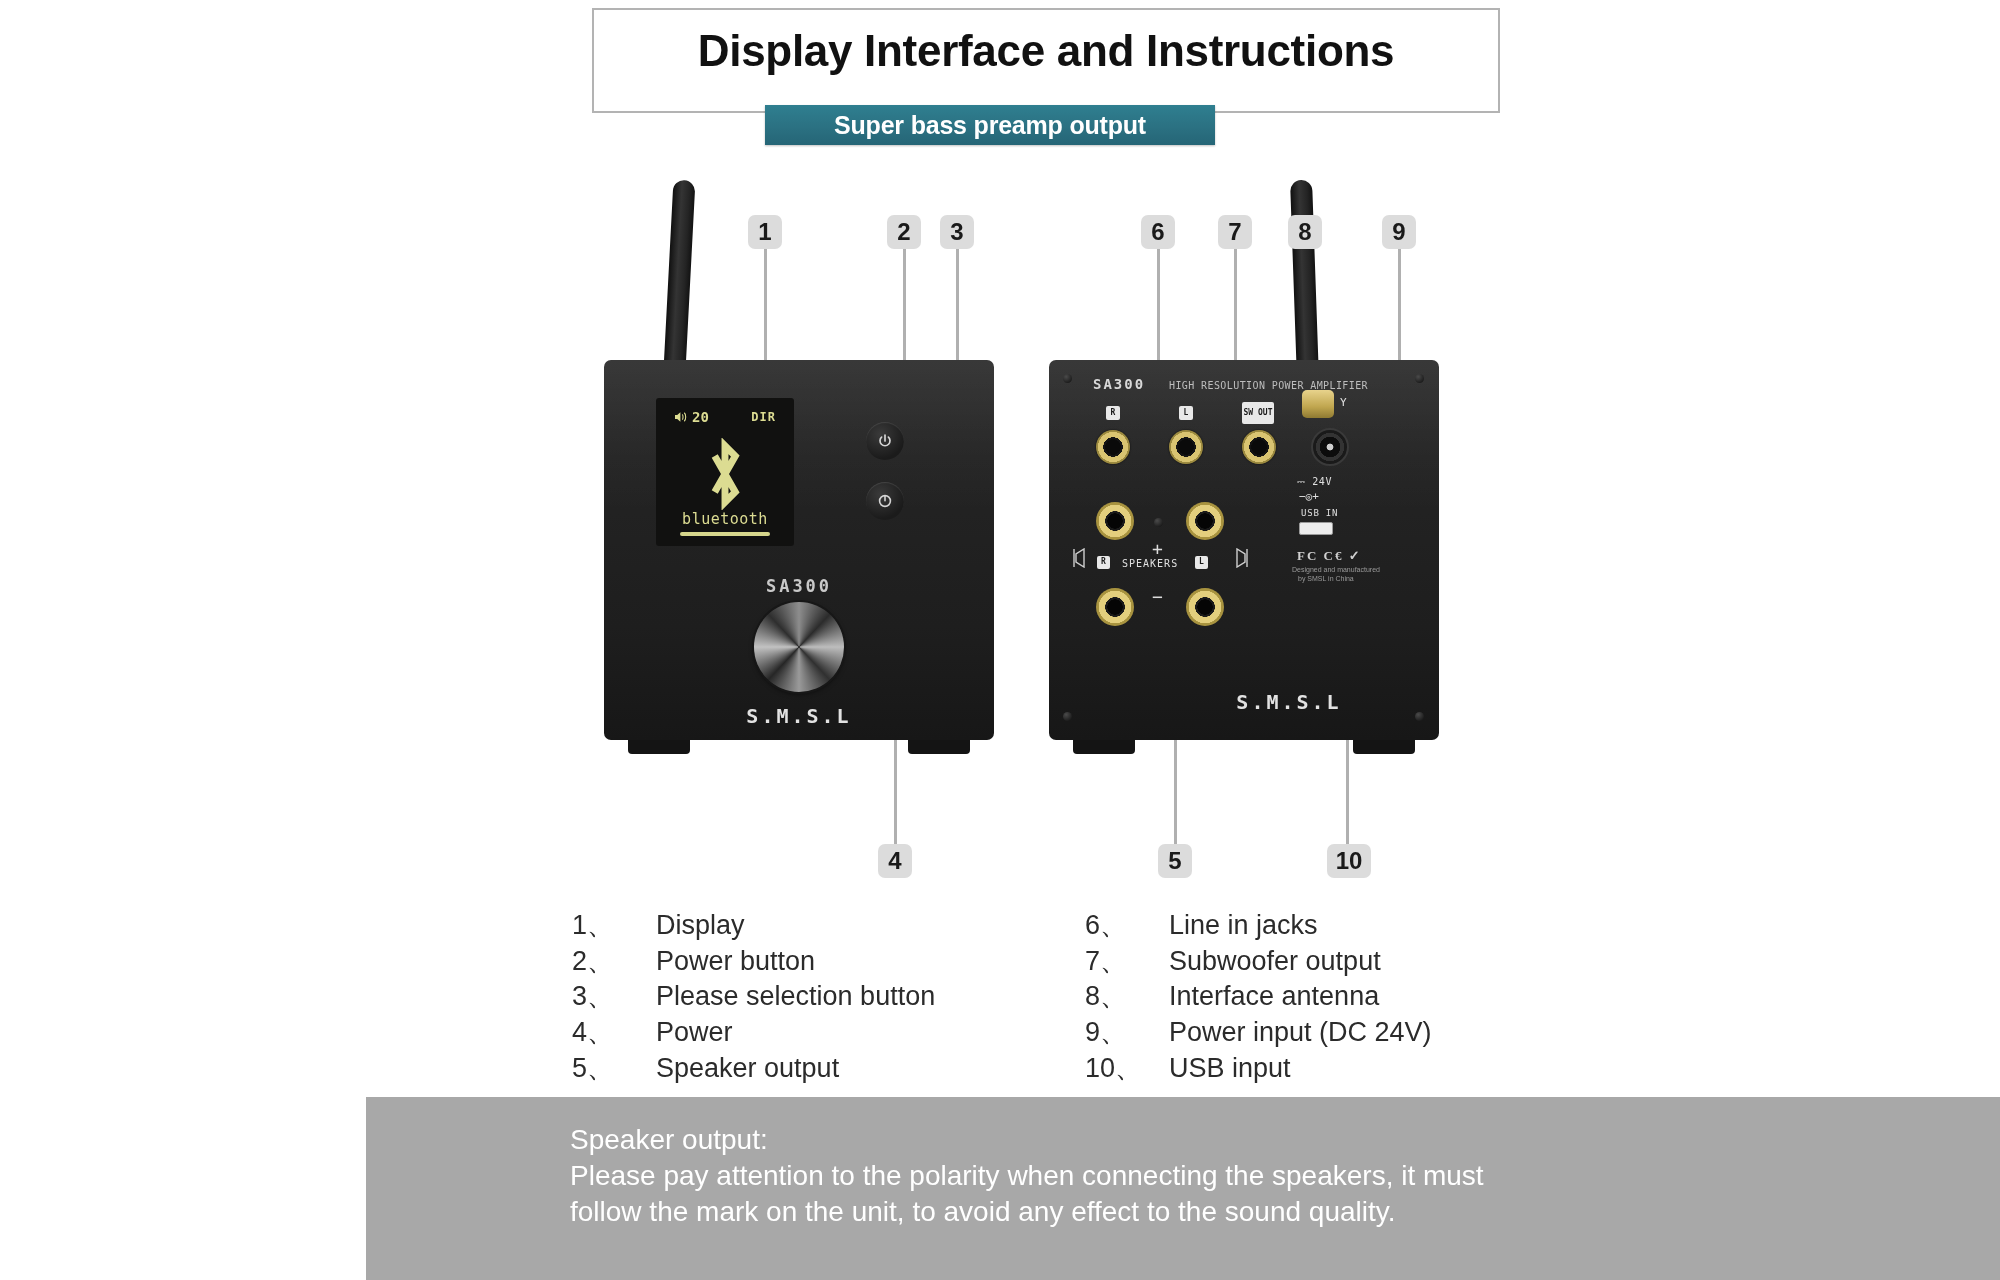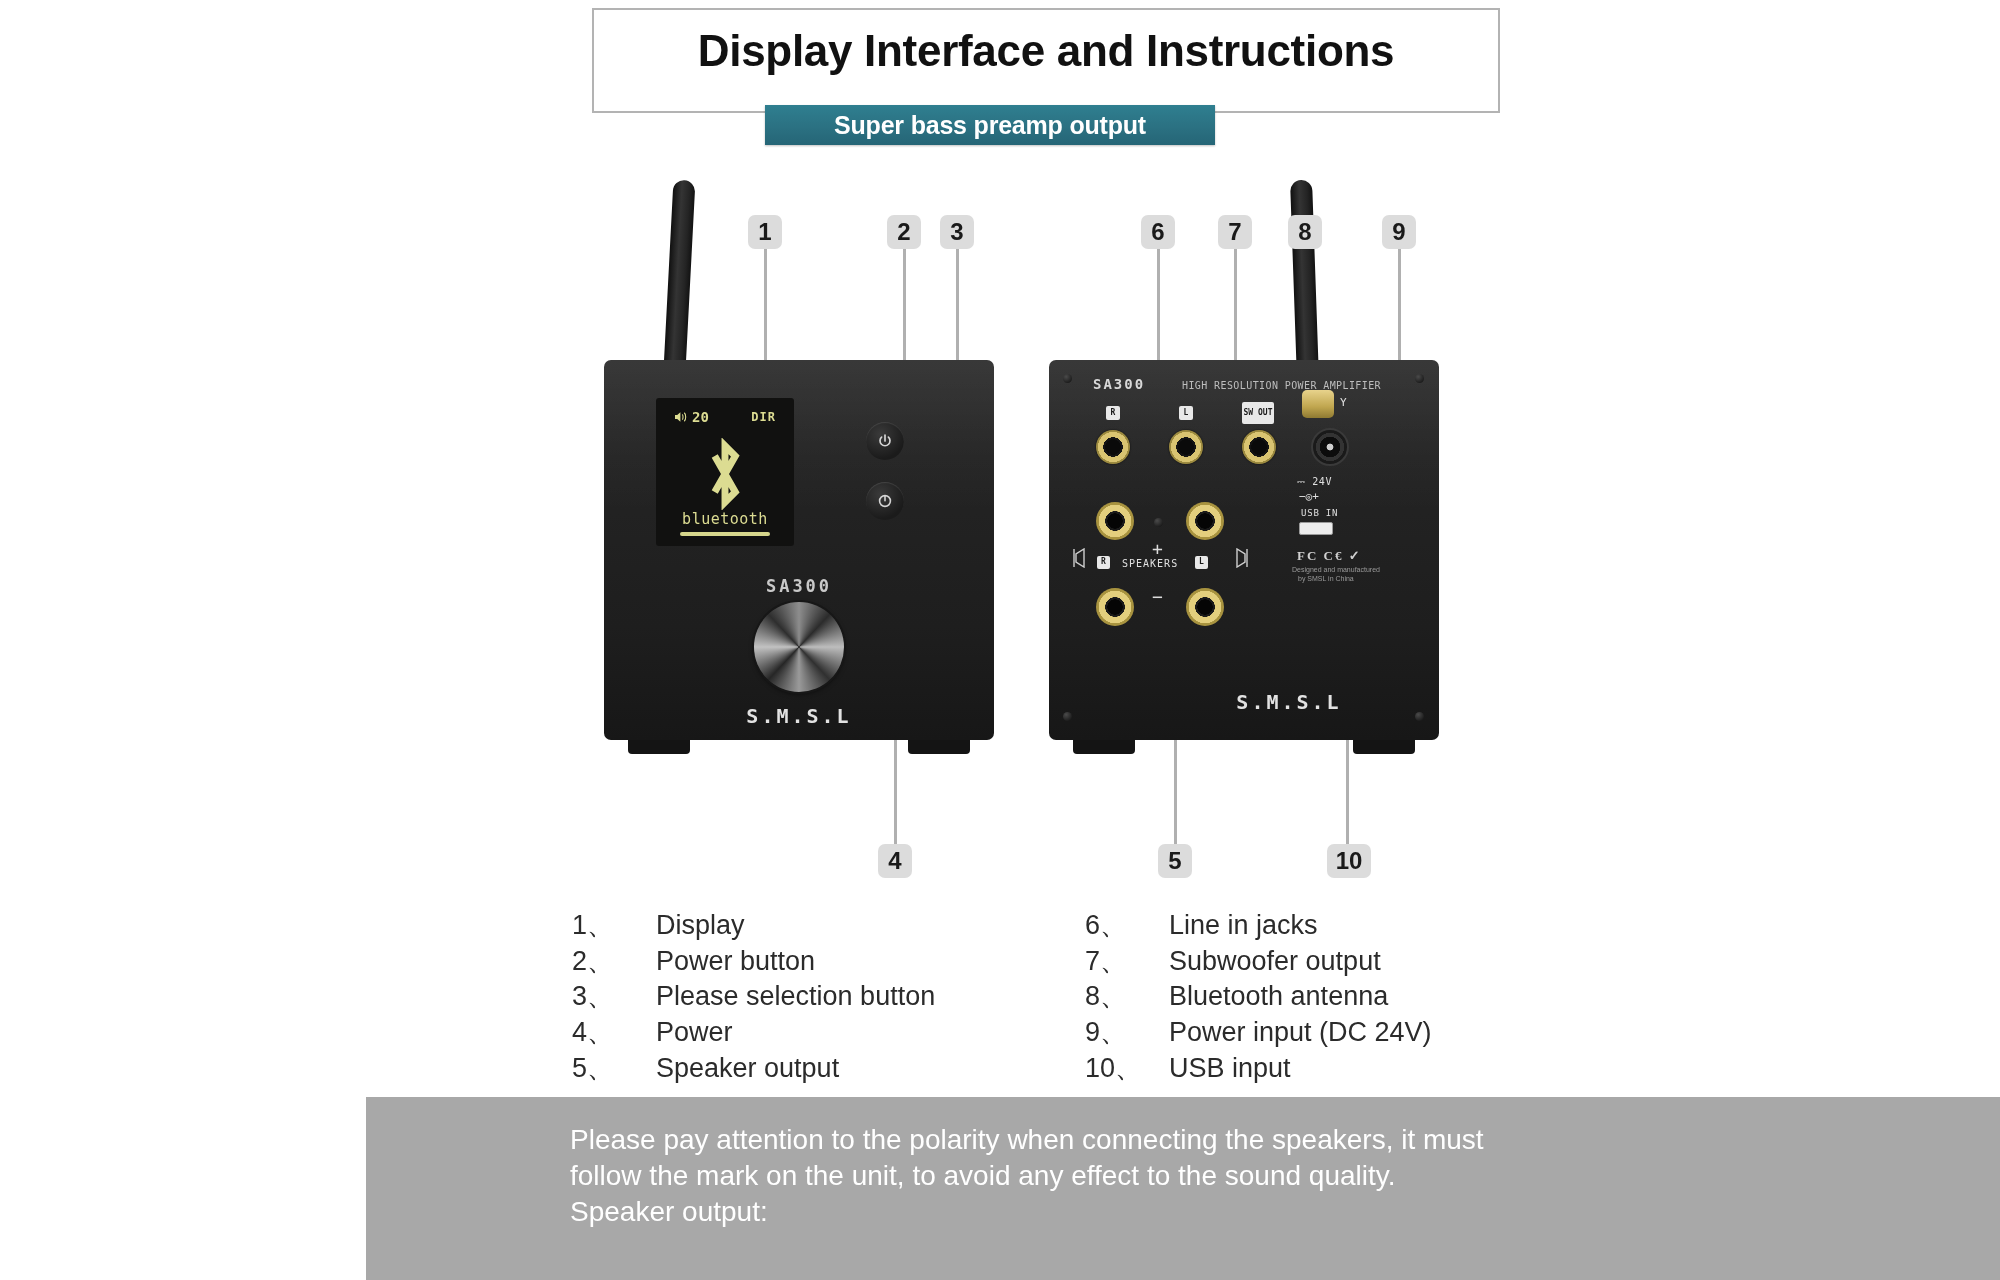--- a/index.html
+++ b/index.html
@@ -280,21 +280,21 @@
 
   <div class="unit" style="left:1049px; top:360px; width:390px; height:380px;">
     <div class="unit-sheen"></div>
 
     <div class="screw" style="left:14px; top:14px;"></div>
     <div class="screw" style="left:366px; top:14px;"></div>
     <div class="screw" style="left:14px; top:352px;"></div>
     <div class="screw" style="left:366px; top:352px;"></div>
 
     <div class="rear-top-text rear-model" style="left:44px; top:16px;">SA300</div>
-    <div class="rear-top-text rear-desc" style="left:133px; top:20px;text-align:center;">HIGH RESOLUTION POWER AMPLIFIER</div>
+    <div class="rear-top-text rear-desc" style="left:120px; top:20px;text-align:center;">HIGH RESOLUTION POWER AMPLIFIER</div>
 
     <div class="jack-cap" style="left:57px; top:46px; width:14px; height:14px;">R</div>
     <div class="jack-cap" style="left:130px; top:46px; width:14px; height:14px;">L</div>
     <div class="jack-cap" style="left:193px; top:42px; width:32px; height:22px;">SW OUT</div>
 
     <div class="rca" style="left:47px; top:70px;"></div>
     <div class="rca" style="left:120px; top:70px;"></div>
     <div class="rca" style="left:193px; top:70px;"></div>
 
     <div class="ant-gold" style="left:253px; top:30px;"></div>
@@ -373,31 +373,31 @@
     <div class="legend-row">
       <span class="legend-num">6、</span>
       <span class="legend-lbl">Line in jacks</span>
     </div>
     <div class="legend-row">
       <span class="legend-num">7、</span>
       <span class="legend-lbl">Subwoofer output</span>
     </div>
     <div class="legend-row">
       <span class="legend-num">8、</span>
-      <span class="legend-lbl">Bluetooth antenna</span>
+      <span class="legend-lbl">Interface antenna</span>
     </div>
     <div class="legend-row">
       <span class="legend-num">9、</span>
       <span class="legend-lbl">Power input (DC 24V)</span>
     </div>
     <div class="legend-row">
       <span class="legend-num">10、</span>
       <span class="legend-lbl">USB input</span>
     </div>
   </div>
 
   <div class="note-bg"></div>
   <div class="note-text">
+    <div>Speaker output:</div>
     <div>Please pay attention to the polarity when connecting the speakers, it must follow the mark on the unit, to avoid any effect to the sound quality.</div>
-    <div>Speaker output:</div>
   </div>
 
 </div>
 
 </body></html>

